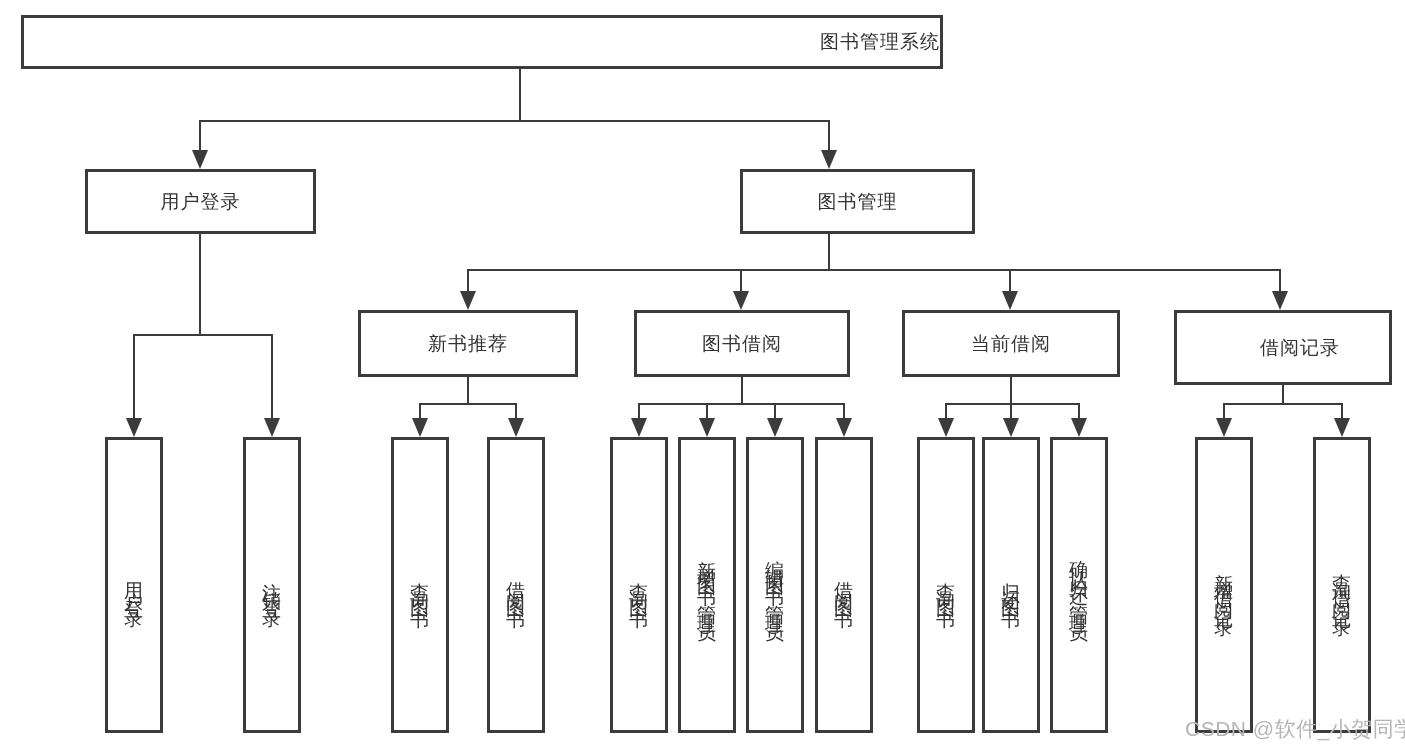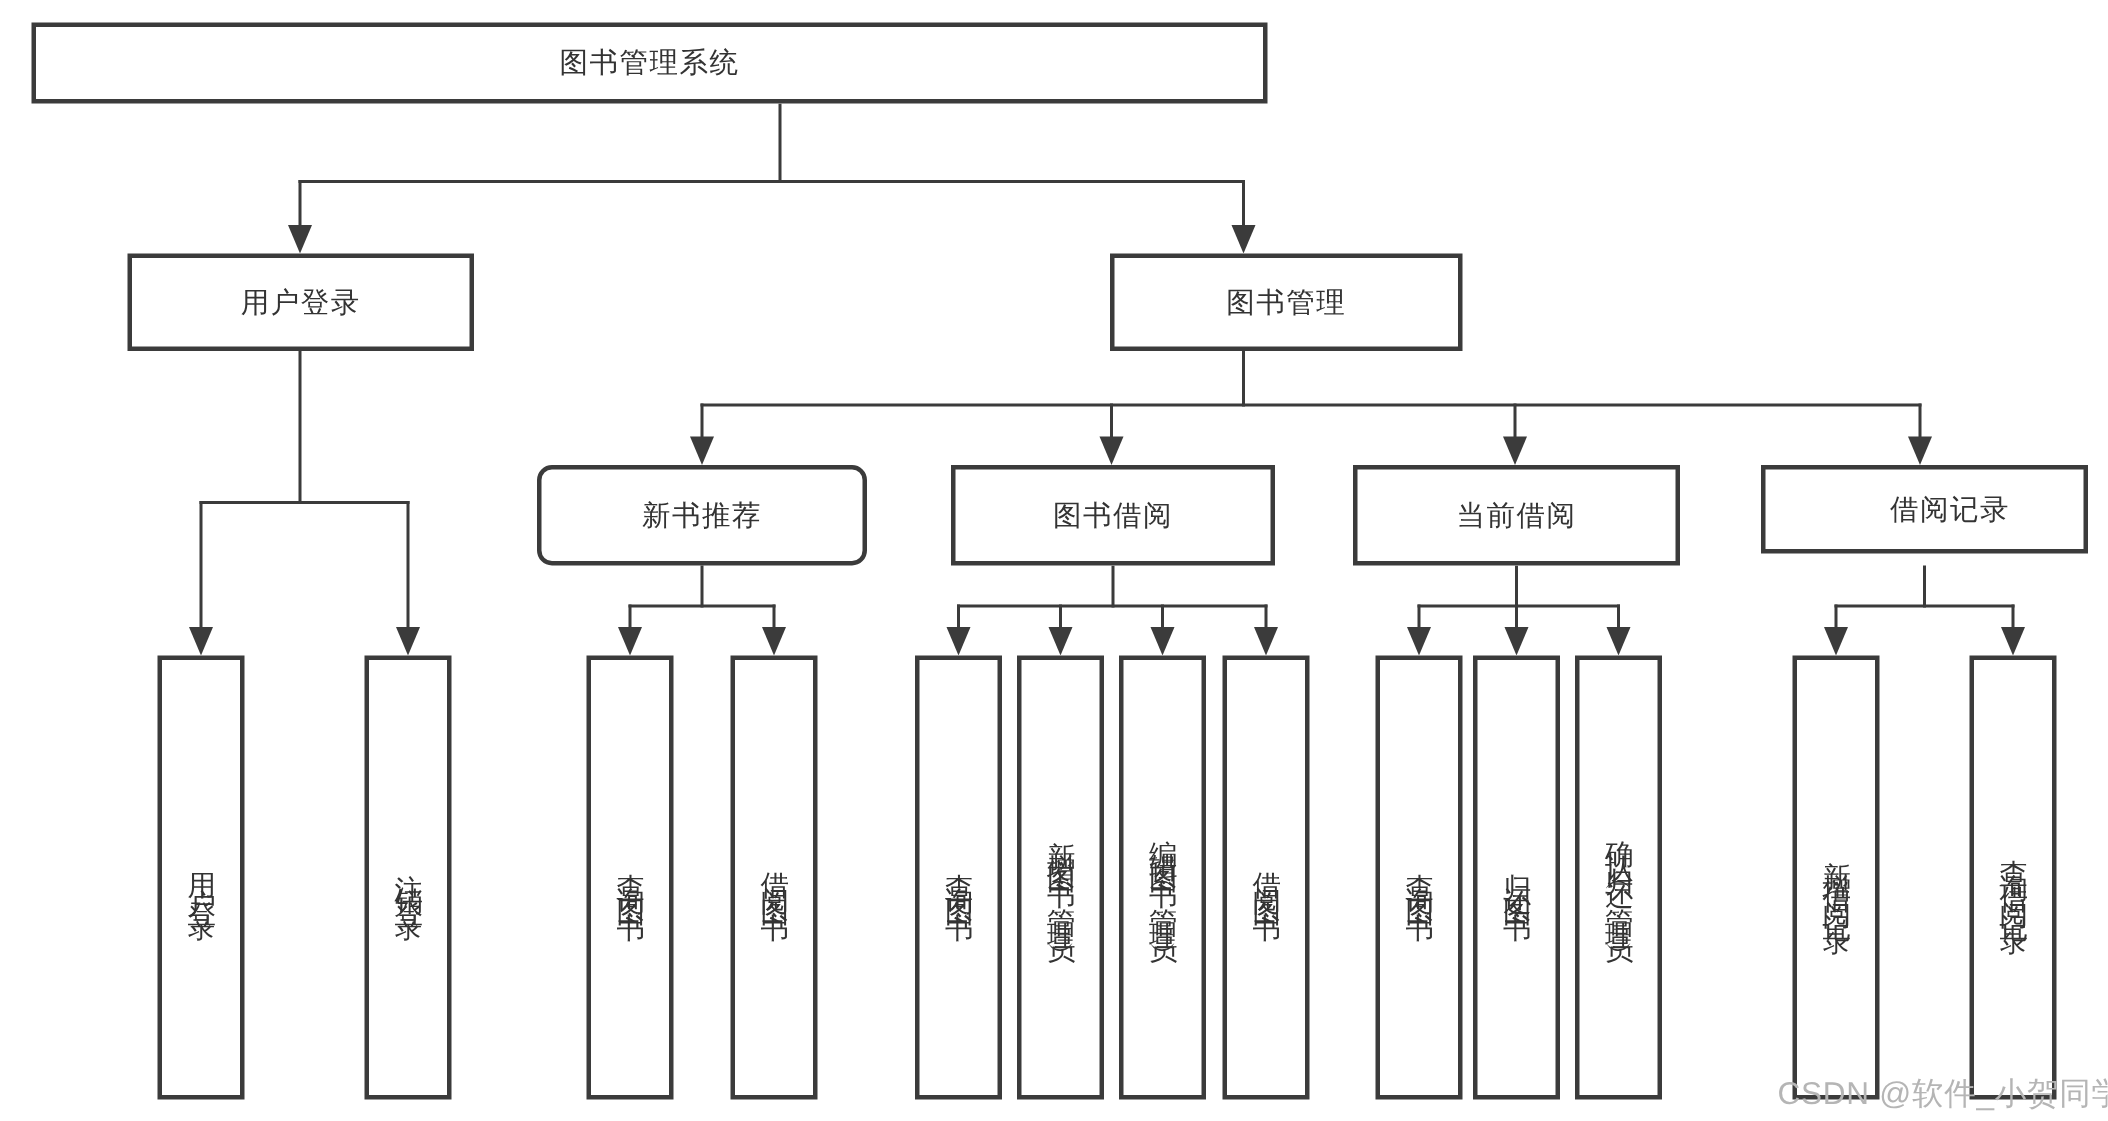--- a/index.html
+++ b/index.html
@@ -54,45 +54,45 @@
     color: var(--watermark);
     z-index: 6;
     white-space: nowrap;
   }
 </style>
 </head>
 <body>
 
 <div class="canvas">
 
-  <div class="box" style="left:21px; top:15px; width:824px; height:54px;">
+  <div class="box" style="left:21px; top:15px; width:922px; height:54px;justify-content:flex-end;">
     <span class="h-label">图书管理系统</span>
   </div>
 
   <div class="box" style="left:85px; top:169px; width:231px; height:65px;">
     <span class="h-label">用户登录</span>
   </div>
 
   <div class="box" style="left:740px; top:169px; width:235px; height:65px;">
     <span class="h-label">图书管理</span>
   </div>
 
-  <div class="box" style="left:358px; top:310px; width:220px; height:67px;border-radius:10px;">
+  <div class="box" style="left:358px; top:310px; width:220px; height:67px;">
     <span class="h-label">新书推荐</span>
   </div>
 
   <div class="box" style="left:634px; top:310px; width:216px; height:67px;justify-content:center;">
     <span class="h-label">图书借阅</span>
   </div>
 
   <div class="box" style="left:902px; top:310px; width:218px; height:67px;">
     <span class="h-label">当前借阅</span>
   </div>
 
-  <div class="box" style="left:1174px; top:310px; width:218px; height:59px;padding-left:34px;">
+  <div class="box" style="left:1174px; top:310px; width:218px; height:75px;padding-left:34px;">
     <span class="h-label">借阅记录</span>
   </div>
 
   <div class="box leaf" style="left:105px; top:437px; width:58px; height:296px;">用户登录</div>
   <div class="box leaf" style="left:243px; top:437px; width:58px; height:296px;">注销登录</div>
   <div class="box leaf" style="left:391px; top:437px; width:58px; height:296px;">查询图书</div>
   <div class="box leaf" style="left:487px; top:437px; width:58px; height:296px;">借阅图书</div>
   <div class="box leaf" style="left:610px; top:437px; width:58px; height:296px;">查询图书</div>
   <div class="box leaf" style="left:678px; top:437px; width:58px; height:296px;">新增图书（管理员）</div>
   <div class="box leaf" style="left:746px; top:437px; width:58px; height:296px;">编辑图书（管理员）</div>

